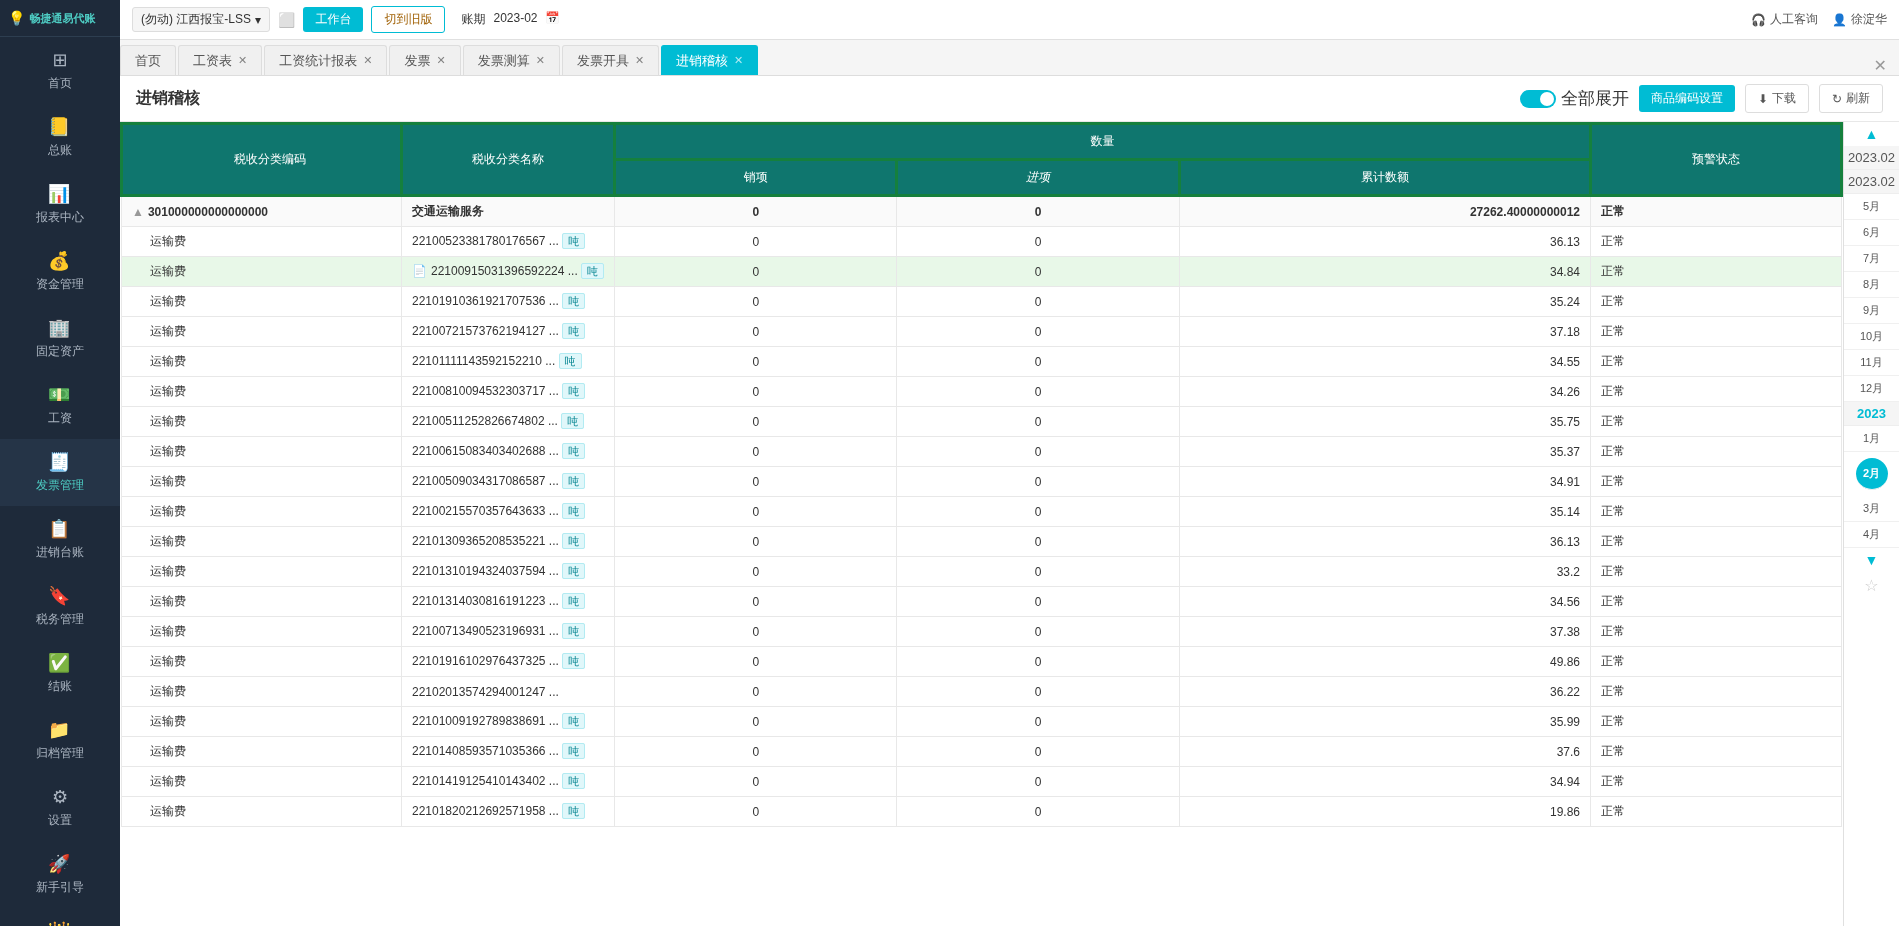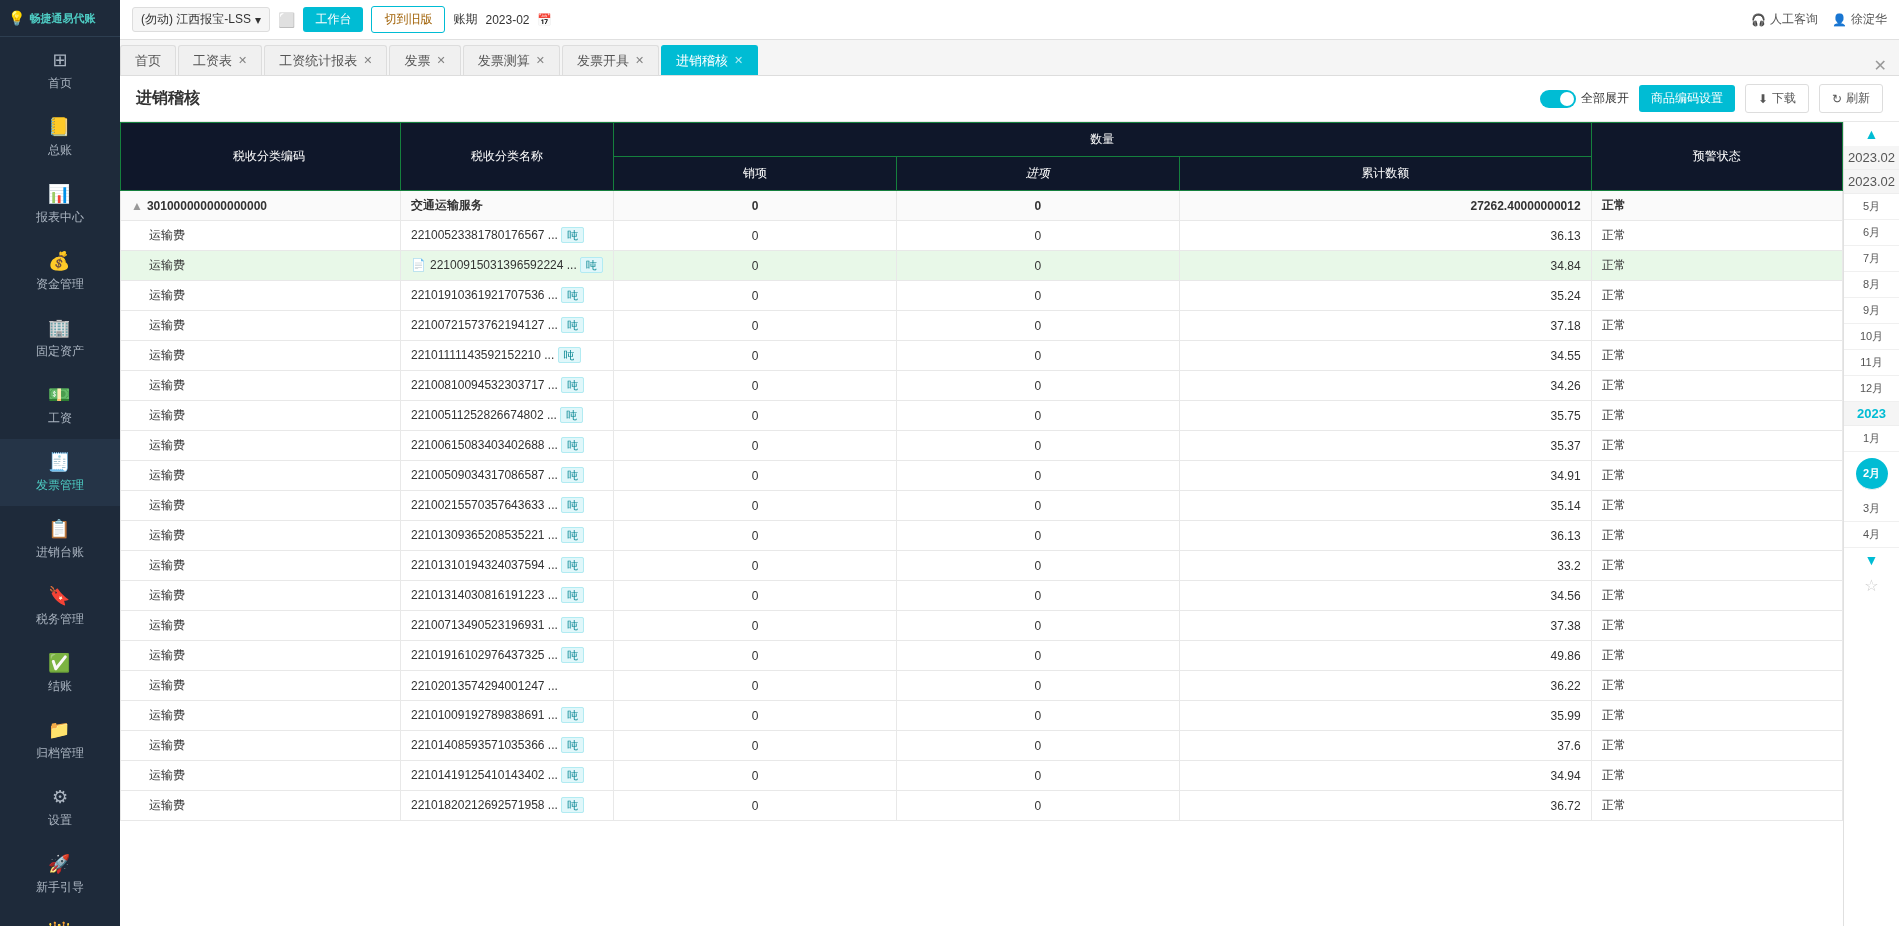--- a/index.html
+++ b/index.html
@@ -84,24 +84,24 @@
       background: #fff;
       color: #a16207;
       border: 1px solid #00bcd4;
       border-radius: 3px;
       padding: 4px 12px;
       font-size: 12px;
       cursor: pointer;
     }
     .topbar-period {
       display: flex;
-      align-items: center;
       gap: 4px;
       font-size: 12px;
       color: #333;
+      margin-left: 8px;
     }
     .topbar-right {
       margin-left: auto;
       display: flex;
       align-items: center;
       gap: 14px;
       font-size: 12px;
       color: #555;
     }
     .topbar-user {
@@ -159,21 +159,21 @@
     }
     .page-actions {
       display: flex;
       align-items: center;
       gap: 10px;
     }
     .toggle-wrap {
       display: flex;
       align-items: center;
       gap: 5px;
-      font-size: 12px;
+      font-size: 17px;
       color: #333;
     }
     .toggle {
       width: 36px;
       height: 18px;
       background: #00bcd4;
       border-radius: 9px;
       position: relative;
       cursor: pointer;
     }
@@ -226,25 +226,25 @@
       overflow: auto;
       background: #fff;
     }
 
     table {
       width: 100%;
       border-collapse: collapse;
       font-size: 12px;
     }
     thead tr th {
-      background: #0f172a;
+      background: #0f766e;
       color: #fff;
       padding: 8px 10px;
       text-align: center;
-      border: 1px solid #15803d;
+      border: 3px solid #15803d;
       font-weight: normal;
       white-space: nowrap;
     }
     thead tr:first-child th {
       font-weight: 500;
     }
     tbody tr td {
       padding: 6px 10px;
       border: 1px solid #e8e8e8;
       color: #333;
@@ -655,21 +655,21 @@
               <td class="td-center">0</td>
               <td class="td-center">0</td>
               <td class="td-right">34.94</td>
               <td>正常</td>
             </tr>
             <tr>
               <td style="padding-left: 28px;">运输费</td>
               <td><span>22101820212692571958 ...</span> <span class="tag-wupin">吨</span></td>
               <td class="td-center">0</td>
               <td class="td-center">0</td>
-              <td class="td-right">36.72</td>
+              <td class="td-right">19.86</td>
               <td>正常</td>
             </tr>
           </tbody>
       </table>
     </div>
 
     <div class="right-panel">
       <div class="cal-scroll-up">▲</div>
       <div class="cal-year">2023.02</div>
       <div class="cal-year">2023.02</div>

